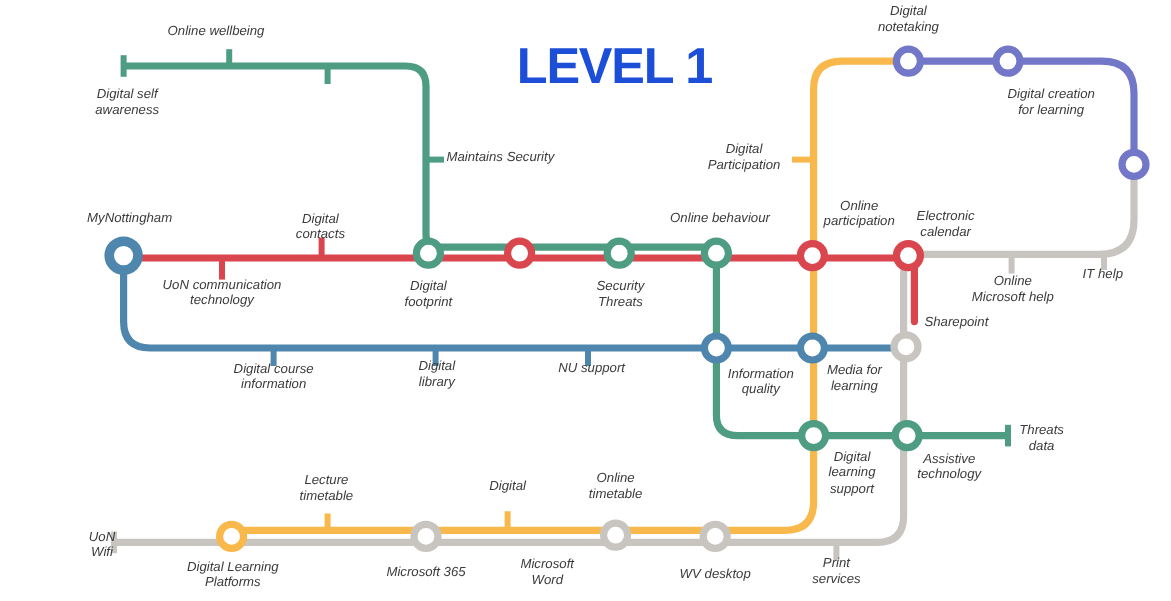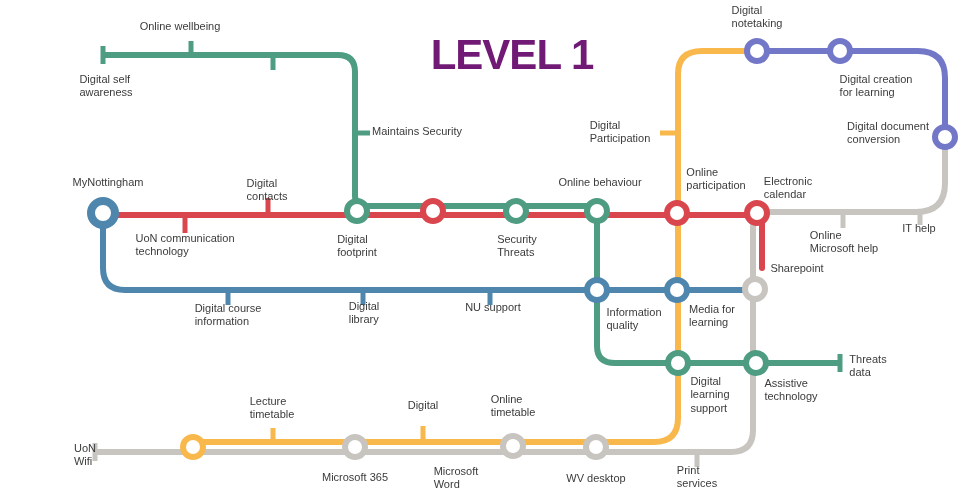--- a/index.html
+++ b/index.html
@@ -1,21 +1,21 @@
 <!DOCTYPE html>
 <html><head>
 <meta charset="utf-8">
 <style>
   html,body{margin:0;padding:0;background:#fff;}
   #canvas{position:relative;width:976px;height:501px;background:#fff;overflow:hidden;
           font-family:"Liberation Sans",sans-serif;}
   #canvas svg{position:absolute;left:0;top:0;}
   .lbl{position:absolute;transform:translate(-50%,-50%);color:#3b3b3b;font-size:11px;
-       line-height:1.22;text-align:left;white-space:pre-line;}
-  .title{position:absolute;transform:translate(-50%,-50%);color:#701a75;font-size:42px;
+       line-height:1.22;text-align:center;white-space:pre-line;font-style:italic;}
+  .title{position:absolute;transform:translate(-50%,-50%);color:#1d4ed8;font-size:42px;
          font-weight:700;letter-spacing:-1px;white-space:nowrap;}
   path{fill:none;}
 </style>
 </head>
 <body>
 
 <div id="canvas">
   <svg width="976" height="501" viewBox="0 0 976 501">
 
     <path stroke-width="6" d="M95,452 H731 Q753,452 753,430 V228 Q753,212 769,212 H916 Q945,212 945,183 V142" stroke="#C8C5C0"></path>
@@ -72,22 +72,20 @@
   <div class="title" style="left:512px;top:55px">LEVEL 1</div>
 
   <div class="lbl" style="left:180px;top:27px">Online wellbeing</div>
   <div class="lbl" style="left:106px;top:86px">Digital self
 awareness</div>
   <div class="lbl" style="left:417px;top:132px">Maintains Security</div>
   <div class="lbl" style="left:757px;top:17px">Digital
 notetaking</div>
   <div class="lbl" style="left:876px;top:86px">Digital creation
 for learning</div>
-  <div class="lbl" style="left:888px;top:133px">Digital document
-conversion</div>
   <div class="lbl" style="left:108px;top:183px">MyNottingham</div>
   <div class="lbl" style="left:185px;top:245px">UoN communication
 technology</div>
   <div class="lbl" style="left:267px;top:190px">Digital
 contacts</div>
   <div class="lbl" style="left:357px;top:246px">Digital
 footprint</div>
   <div class="lbl" style="left:517px;top:246px">Security
 Threats</div>
   <div class="lbl" style="left:600px;top:183px">Online behaviour</div>
@@ -112,20 +110,22 @@
 learning</div>
   <div class="lbl" style="left:710px;top:395px">Digital
 learning
 support</div>
   <div class="lbl" style="left:791px;top:390px">Assistive
 technology</div>
   <div class="lbl" style="left:868px;top:366px">Threats
 data</div>
   <div class="lbl" style="left:85px;top:455px">UoN
 Wifi</div>
+  <div class="lbl" style="left:194px;top:480px">Digital Learning
+Platforms</div>
   <div class="lbl" style="left:272px;top:408px">Lecture
 timetable</div>
   <div class="lbl" style="left:355px;top:478px">Microsoft 365</div>
   <div class="lbl" style="left:423px;top:406px">Digital</div>
   <div class="lbl" style="left:456px;top:478px">Microsoft
 Word</div>
   <div class="lbl" style="left:513px;top:406px">Online
 timetable</div>
   <div class="lbl" style="left:596px;top:479px">WV desktop</div>
   <div class="lbl" style="left:697px;top:477px">Print

